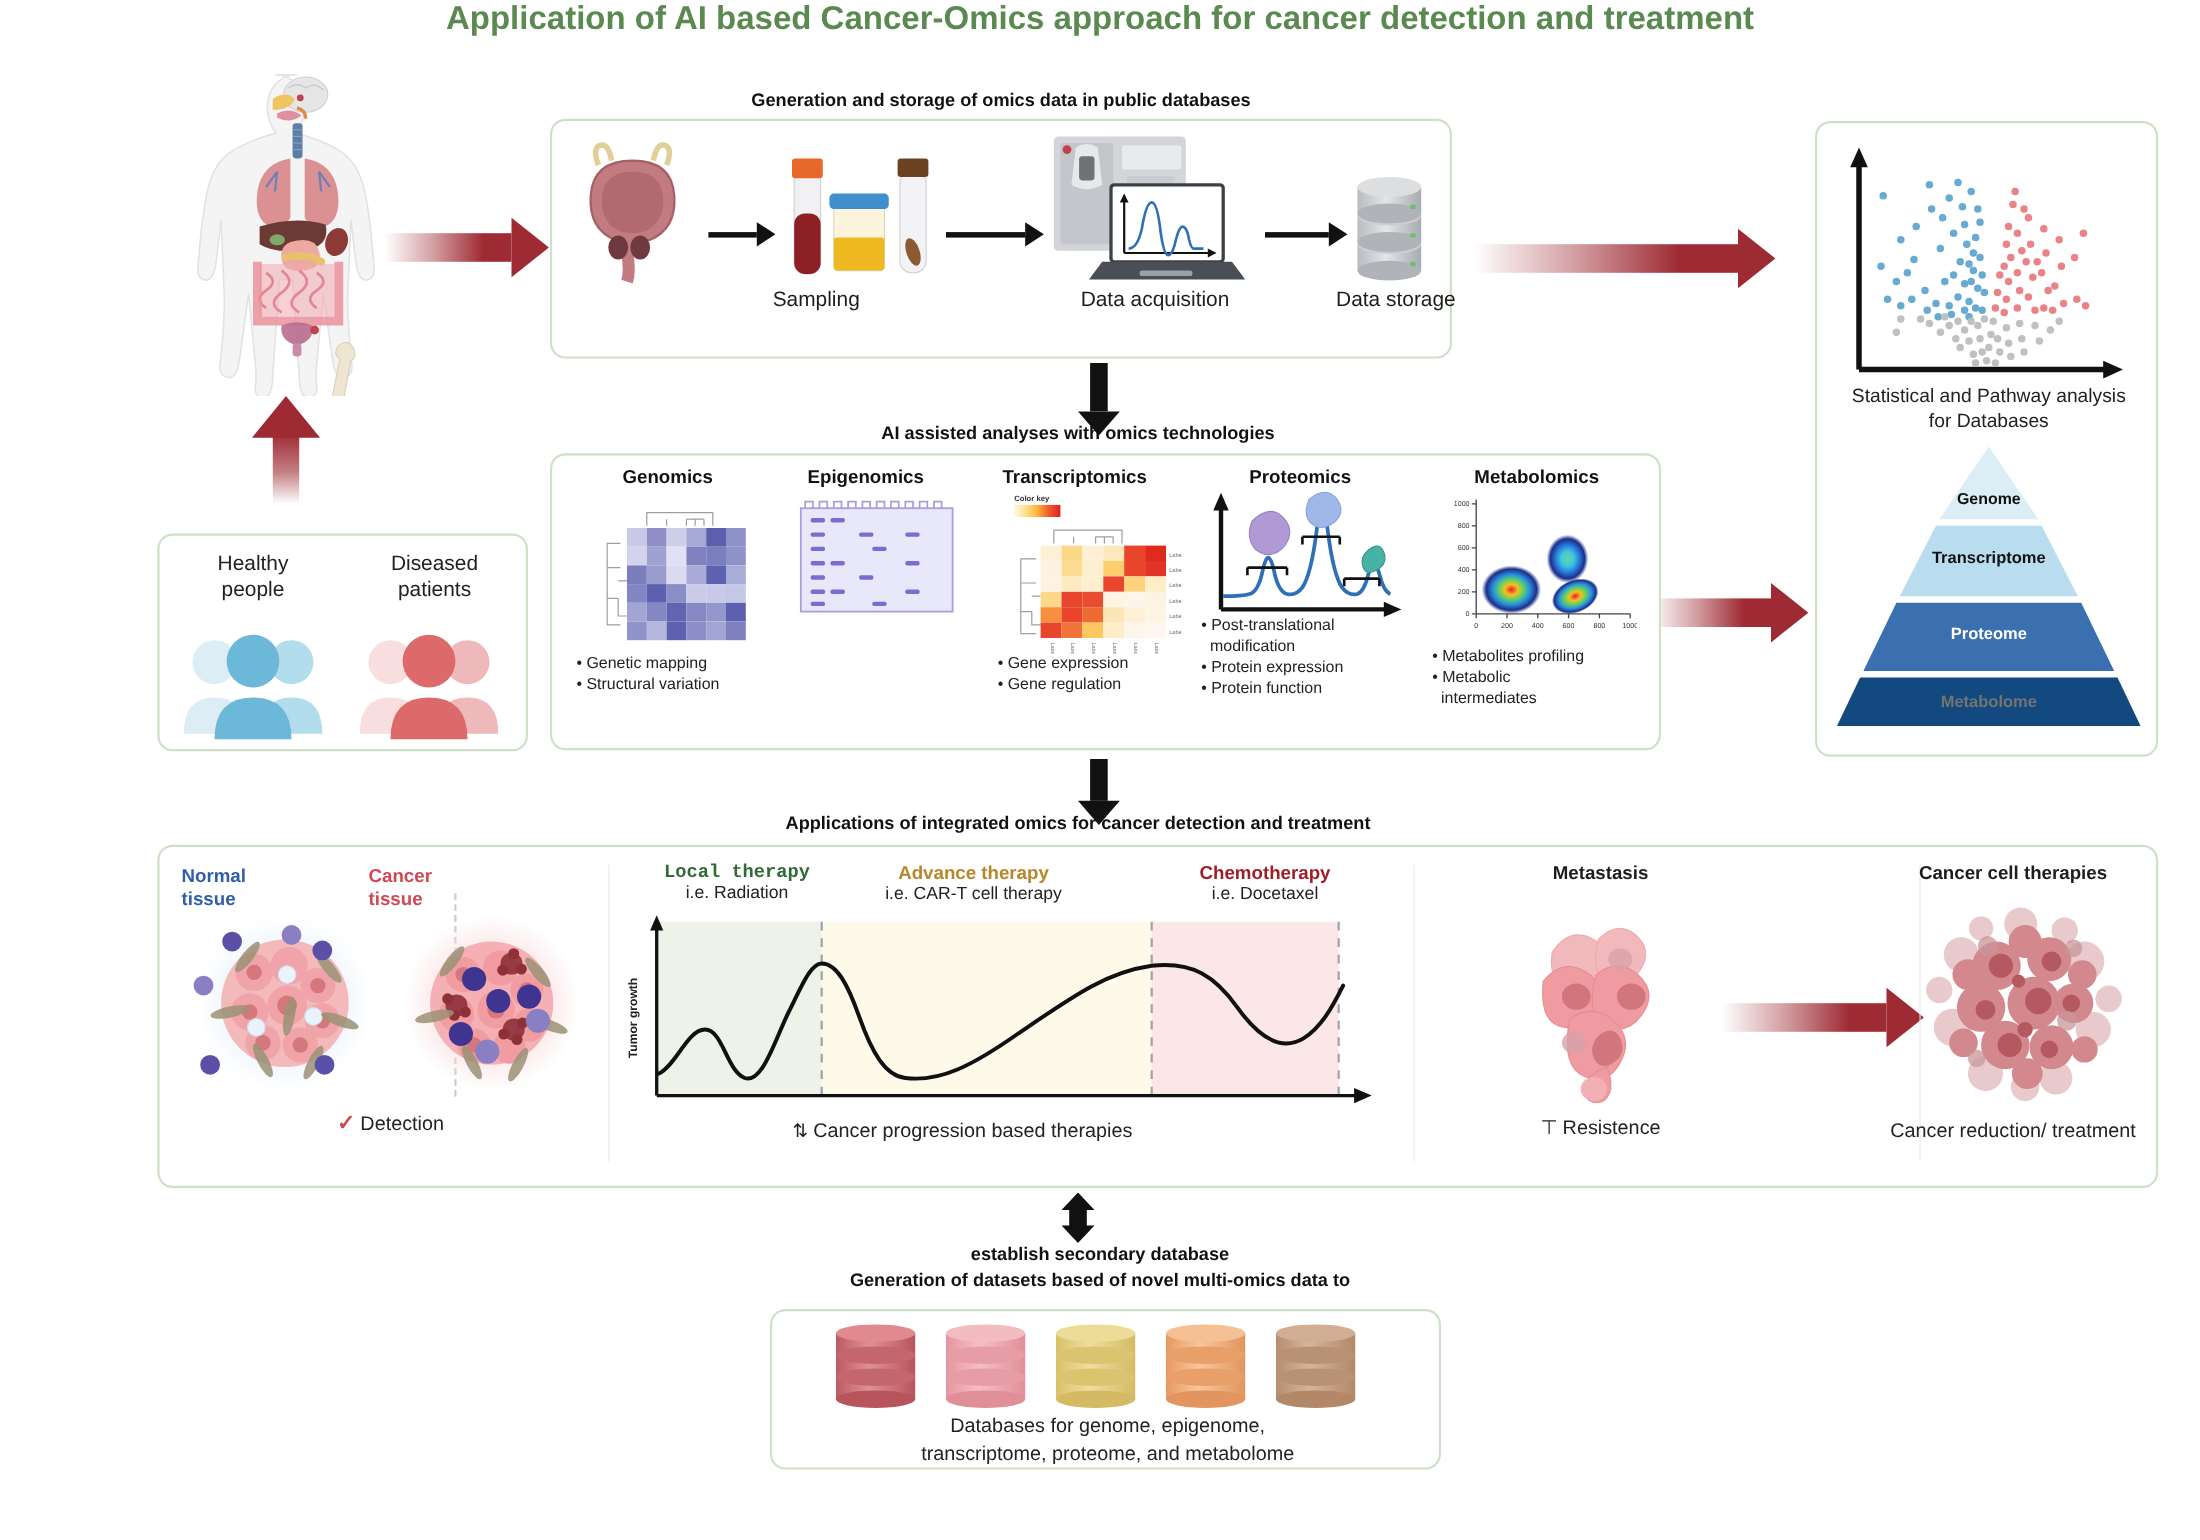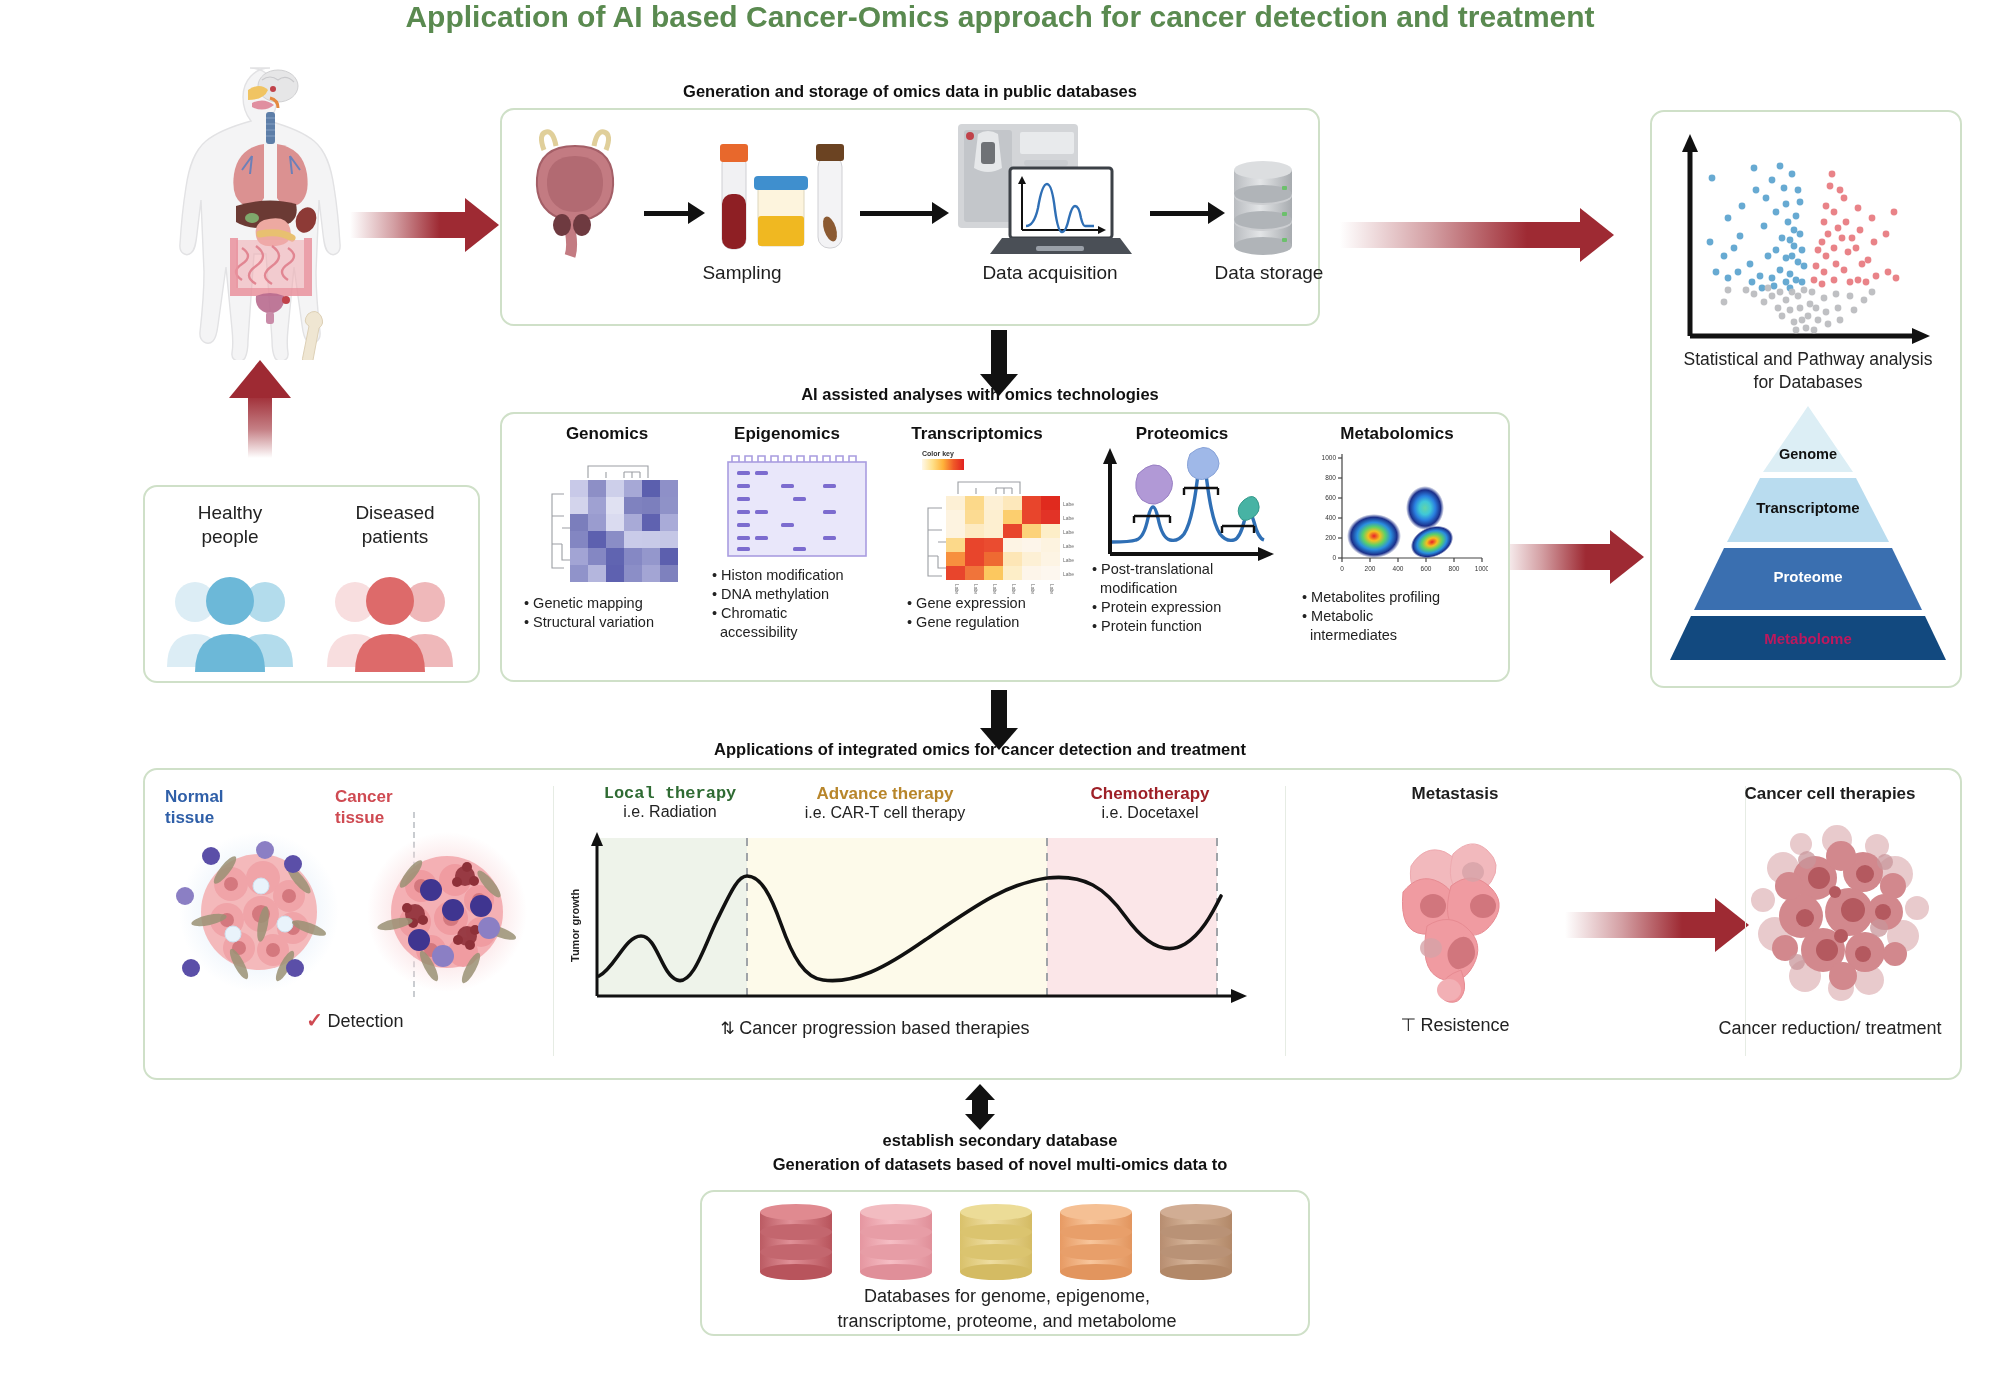--- a/index.html
+++ b/index.html
@@ -423,21 +423,21 @@
     </svg>
     <div class="pyr-row" style="left:0;top:44px;width:276px;font-size:14.5px;color:#111;">
       <span>Genome</span>
       </div>
     <div class="pyr-row" style="left:0;top:97px;width:276px;font-size:15px;color:#111;">
       <span>Transcriptome</span>
       </div>
     <div class="pyr-row" style="left:0;top:166px;width:276px;font-size:15px;color:#fff;">
       <span>Proteome</span>
       </div>
-    <div class="pyr-row" style="left:0;top:228px;width:276px;font-size:15px;color:#be185d;">
+    <div class="pyr-row" style="left:0;top:228px;width:276px;font-size:15px;color:#737373;">
       <span>Metabolome</span>
       </div>
   </div>
 </div>
 
 <div class="rarrow" style="left:1500px;top:530px;">
   <div class="shaft" style="width:110px;"></div>
     <div class="head"></div>
 </div>
 
@@ -516,26 +516,20 @@
           <rect x="99" y="58" width="13" height="4" rx="1.6"></rect>
         <rect x="13" y="71" width="13" height="4" rx="1.6"></rect>
           <rect x="57" y="71" width="13" height="4" rx="1.6"></rect>
         <rect x="13" y="84" width="13" height="4" rx="1.6"></rect>
           <rect x="31" y="84" width="13" height="4" rx="1.6"></rect>
           <rect x="99" y="84" width="13" height="4" rx="1.6"></rect>
         <rect x="13" y="95" width="13" height="4" rx="1.6"></rect>
           <rect x="69" y="95" width="13" height="4" rx="1.6"></rect>
       </g>
     </svg>
-  </div>
-  <div class="bullets" style="left:210px;top:152px;width:200px;">
-    <div>• Histon modification</div>
-    <div>• DNA methylation</div>
-    <div>• Chromatic</div>
-    <div>  accessibility</div>
   </div>
 
   <div class="omics-title" style="left:370px;top:10px;width:210px;">Transcriptomics</div>
   <div class="abs" style="left:420px;top:36px;font-size:7px;font-weight:bold;color:#333;">Color key</div>
   <div class="abs" style="left:420px;top:45px;width:42px;height:11px;background:linear-gradient(90deg,#fff8e8,#ffe08a,#ffb33a,#f05a28,#e02020);"></div>
   <div class="abs" style="left:412px;top:58px;">
     <svg width="160" height="122" viewBox="0 0 160 122">
       <g stroke="#9b9ea3" fill="none" stroke-width="1.1">
         <path d="M44 22 V10 H106 V22 M62 22 V16 M90 22 V16 M82 16 H98 M82 16 V22 M98 16 V22"></path>
         <path d="M28 36 H14 V104 H28 M14 58 H28 M14 84 H24 M24 84 V96 H32 M24 70 H32"></path>

